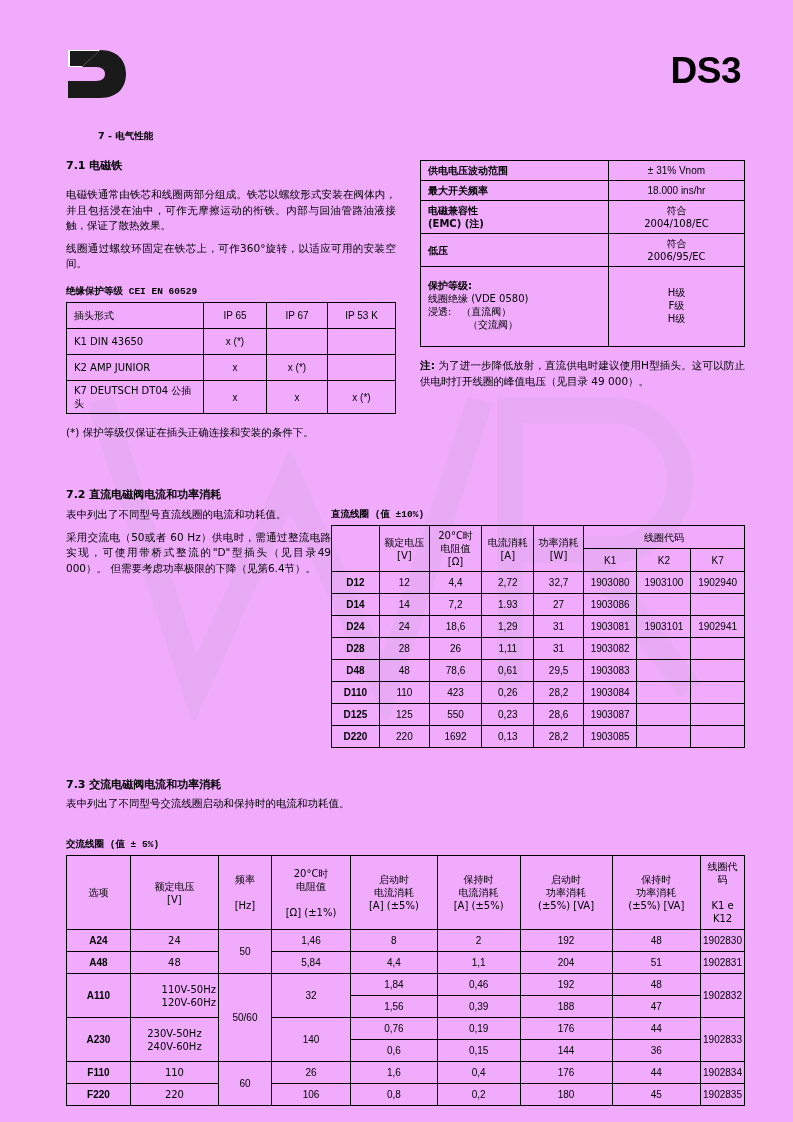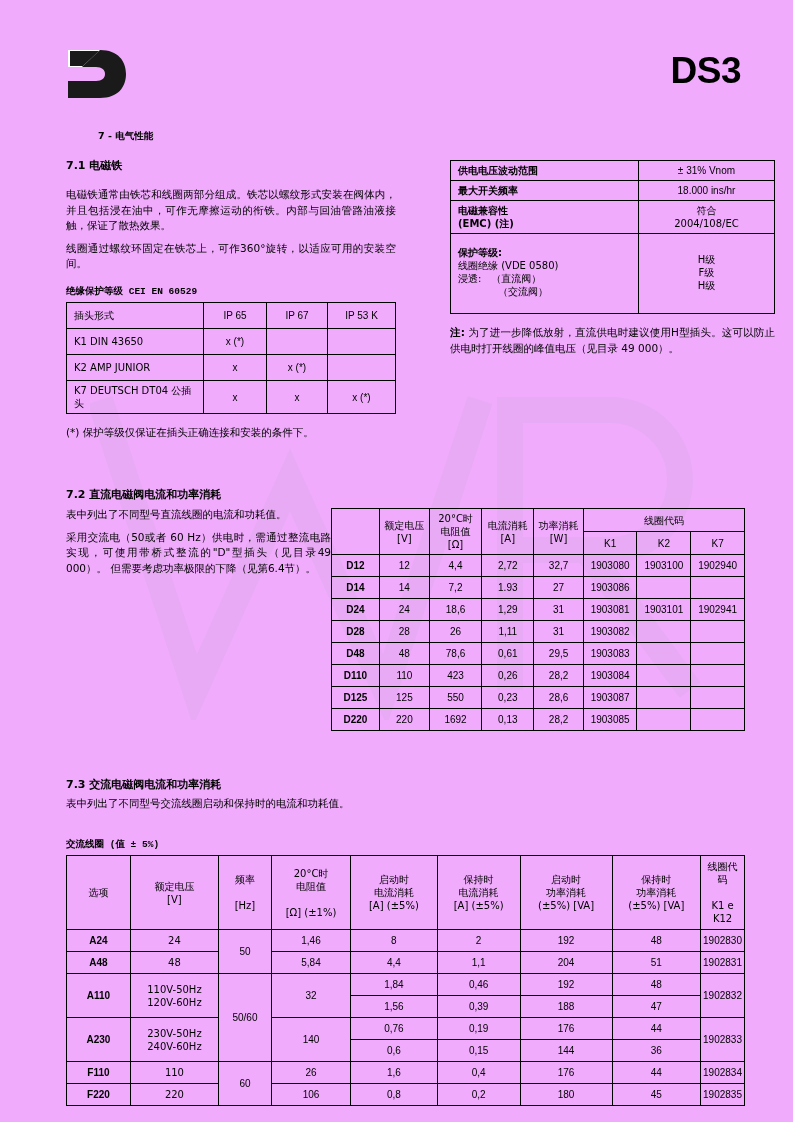--- a/index.html
+++ b/index.html
@@ -126,36 +126,41 @@
             <td class="lft cn">K7 DEUTSCH DT04 公插头</td>
             <td>x</td>
             <td>x</td>
             <td>x (*)</td>
           </tr>
         </tbody>
       </table>
       <p class="body cn" style="margin-top:11px;">(*) 保护等级仅保证在插头正确连接和安装的条件下。</p>
     </div>
 
-    <div class="colR" style="top:160px;margin-left:30px;">
+    <div class="colR" style="top:160px;">
       <table id="spec-table">
         <tbody>
           <tr>
             <td class="k cn" style="width:58%">供电电压波动范围</td>
             <td>± 31% Vnom</td>
           </tr>
           <tr>
             <td class="k cn">最大开关频率</td>
             <td>18.000 ins/hr</td>
           </tr>
           <tr>
             <td class="k cn" style="white-space:pre-line">电磁兼容性
 (EMC) (注)</td>
             <td class="cn" style="white-space:pre-line">符合
 2004/108/EC</td>
+          </tr>
+          <tr>
+            <td class="k cn" style="white-space:pre-line">低压</td>
+            <td class="cn" style="white-space:pre-line">符合
+2006/95/EC</td>
           </tr>
           <tr>
             <td class="k cn" style="text-align:left;font-weight:normal;padding-top:2px;padding-bottom:6px;">
               <div style="font-weight:bold">保护等级:</div>
               <div>线圈绝缘 (VDE 0580)</div>
               <div>浸透:　（直流阀）</div>
               <div>　　　　（交流阀）</div>
             </td>
             <td class="cn" style="padding-top:5px;padding-bottom:21px;">
               <div style="height:14px">&nbsp;</div>
@@ -172,20 +177,24 @@
       </p>
     </div>
 
     <div style="position:absolute;left:66px;top:487px;width:265px;">
       <div class="cn sub-title">7.2 直流电磁阀电流和功率消耗</div>
       <p class="body cn" style="margin-top:5px;">表中列出了不同型号直流线圈的电流和功耗值。</p>
       <p class="body cn">采用交流电（50或者 60 Hz）供电时，需通过整流电路实现，可使用带桥式整流的"D"型插头（见目录49 000）。 但需要考虑功率极限的下降（见第6.4节）。</p>
     </div>
 
     <div style="position:absolute;left:331px;top:508px;width:414px;">
+      <div class="tbl-caption cn">
+        <span>直流线圈</span>
+        <span>(值 ±10%)</span>
+      </div>
       <table id="dc-table">
         <thead>
           <tr>
             <td rowspan="2" style="width:48px"></td>
             <td rowspan="2" class="cn" style="white-space:pre-line;width:54px">额定电压
 [V]</td>
             <td rowspan="2" class="cn" style="white-space:pre-line;width:54px">20°C时
 电阻值
 [Ω]</td>
             <td rowspan="2" class="cn" style="white-space:pre-line;width:56px">电流消耗
@@ -342,21 +351,21 @@
               <td rowspan="1" class="cn" style="white-space: pre-line;">48</td>
               <td rowspan="1">5,84</td>
               <td>4,4</td>
               <td>1,1</td>
               <td>204</td>
               <td>51</td>
               <td rowspan="1">1902831</td>
             </tr>
             <tr>
               <td class="rowhdr" rowspan="2">A110</td>
-              <td rowspan="2" class="cn" style="white-space: pre-line;">110V-50Hz
+              <td rowspan="2" class="cn" style="white-space: pre-line; text-align: right;">110V-50Hz
 120V-60Hz</td>
               <td rowspan="4">50/60</td>
               <td rowspan="2">32</td>
               <td>1,84</td>
               <td>0,46</td>
               <td>192</td>
               <td>48</td>
               <td rowspan="2">1902832</td>
             </tr>
             <tr>

